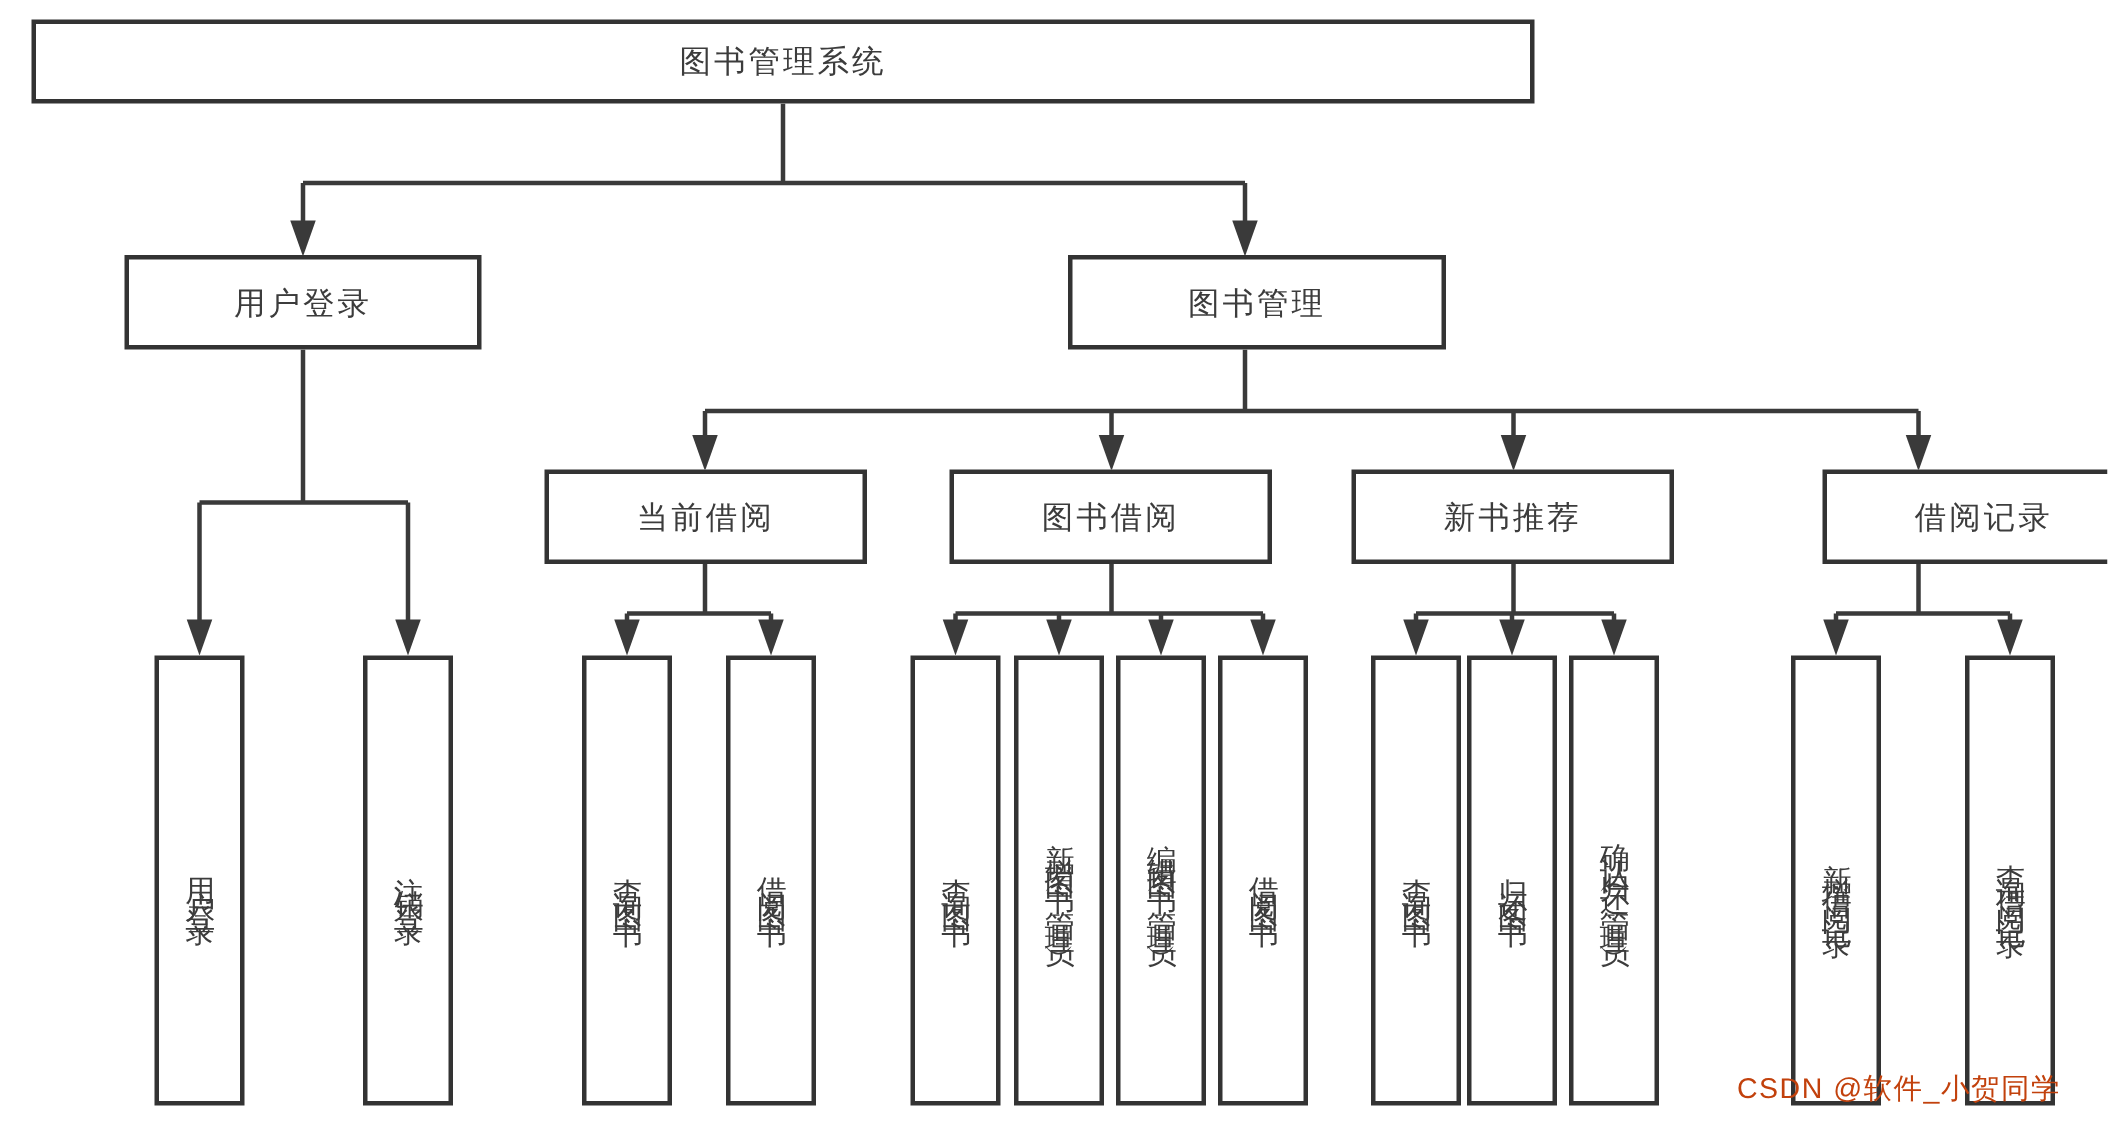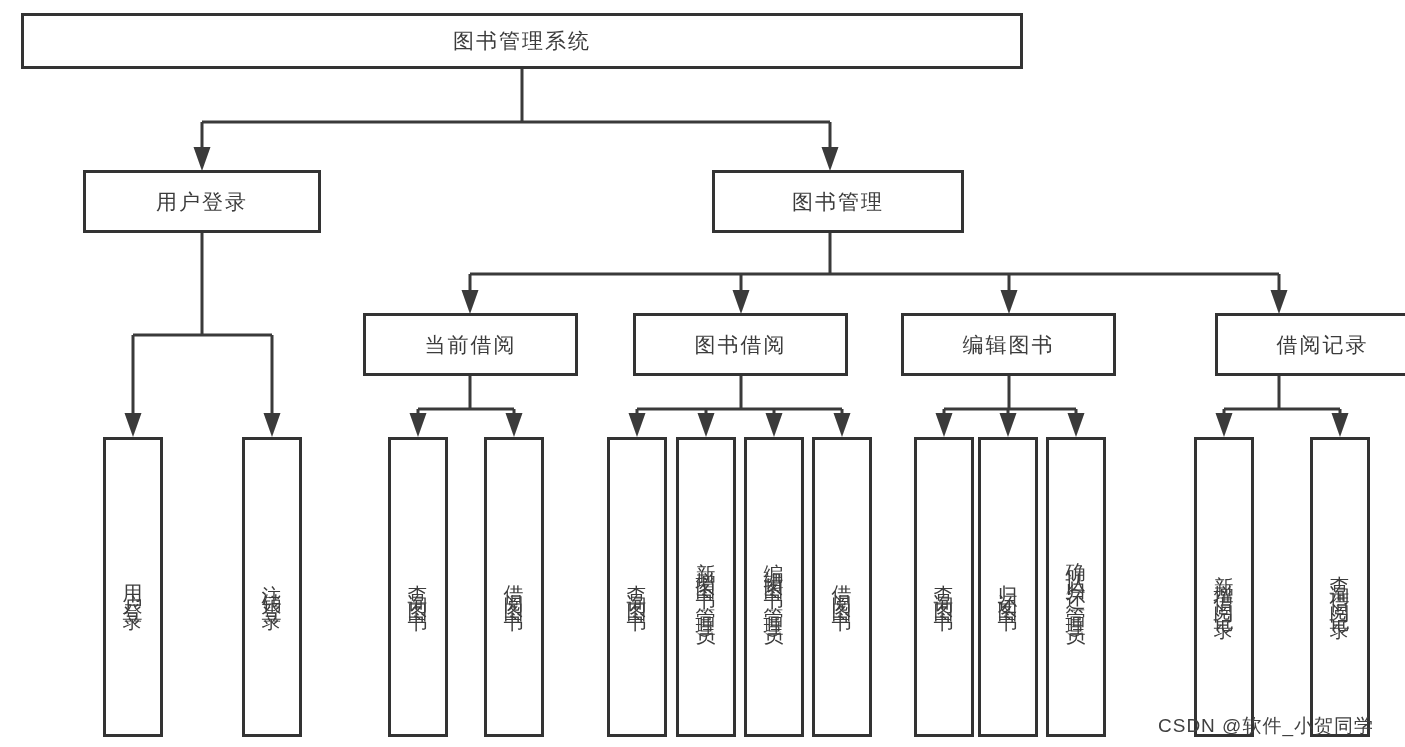--- a/index.html
+++ b/index.html
@@ -59,21 +59,21 @@
   .lf-9  { left: 978px; }
   .lf-10 { left: 1046px; }
   .lf-11 { left: 1194px; }
   .lf-12 { left: 1310px; }
   .watermark {
     position: absolute;
     left: 1158px;
     top: 713px;
     font-size: 19px;
     letter-spacing: 1px;
-    color: #404040;
+    color: #c2410c;
     white-space: nowrap;
     z-index: 5;
   }
 </style>
 </head>
 <body>
 
 <div class="canvas">
 
   <svg class="connectors" viewBox="0 0 1405 747" xmlns="http://www.w3.org/2000/svg">
@@ -127,21 +127,21 @@
     <span class="hlabel">图书管理</span>
   </div>
 
   <div class="node l3 l3-0">
     <span class="hlabel">当前借阅</span>
   </div>
   <div class="node l3 l3-1">
     <span class="hlabel">图书借阅</span>
   </div>
   <div class="node l3 l3-2">
-    <span class="hlabel">编辑图书</span>
+    <span class="hlabel">新书推荐</span>
   </div>
   <div class="node l3 l3-3">
     <span class="hlabel">借阅记录</span>
   </div>
 
   <div class="node leaf lf-0">
     <span class="vlabel">用户登录</span>
   </div>
   <div class="node leaf lf-1">
     <span class="vlabel">注销登录</span>

